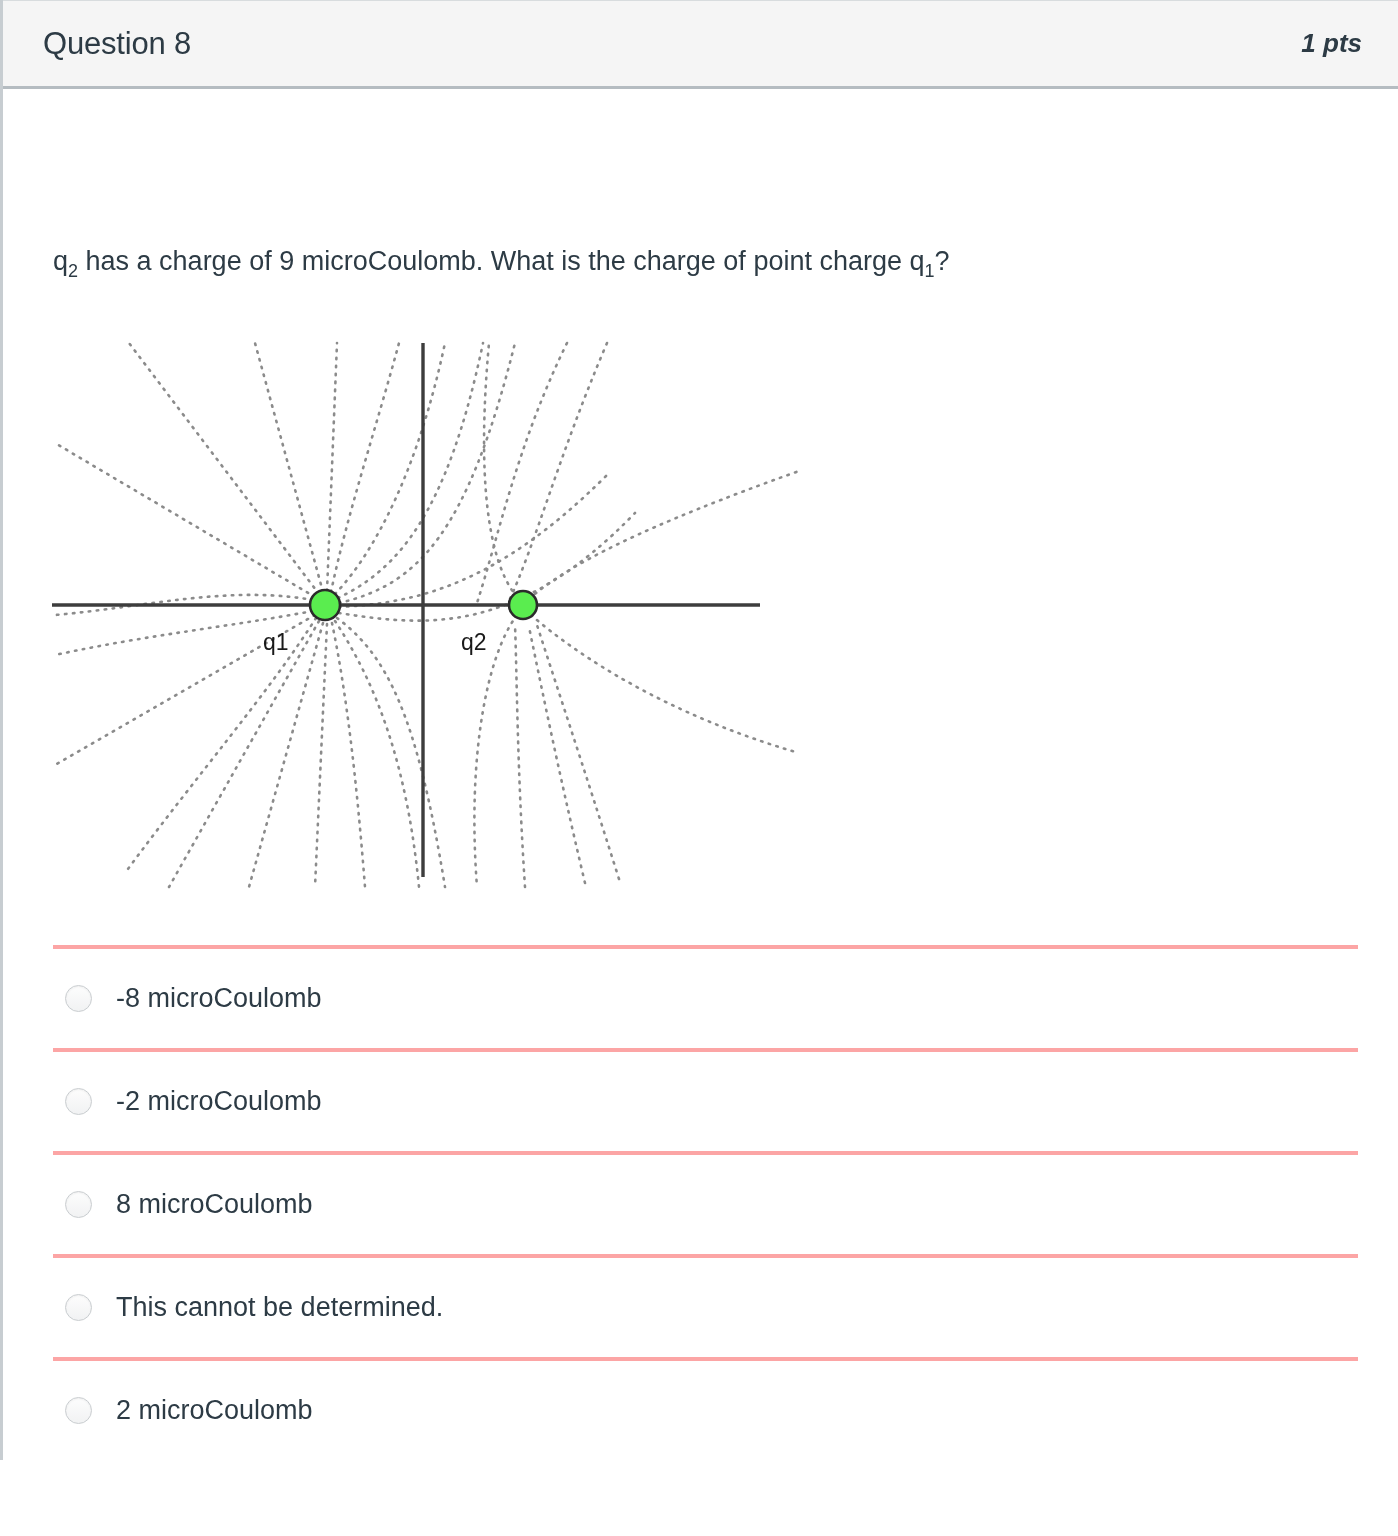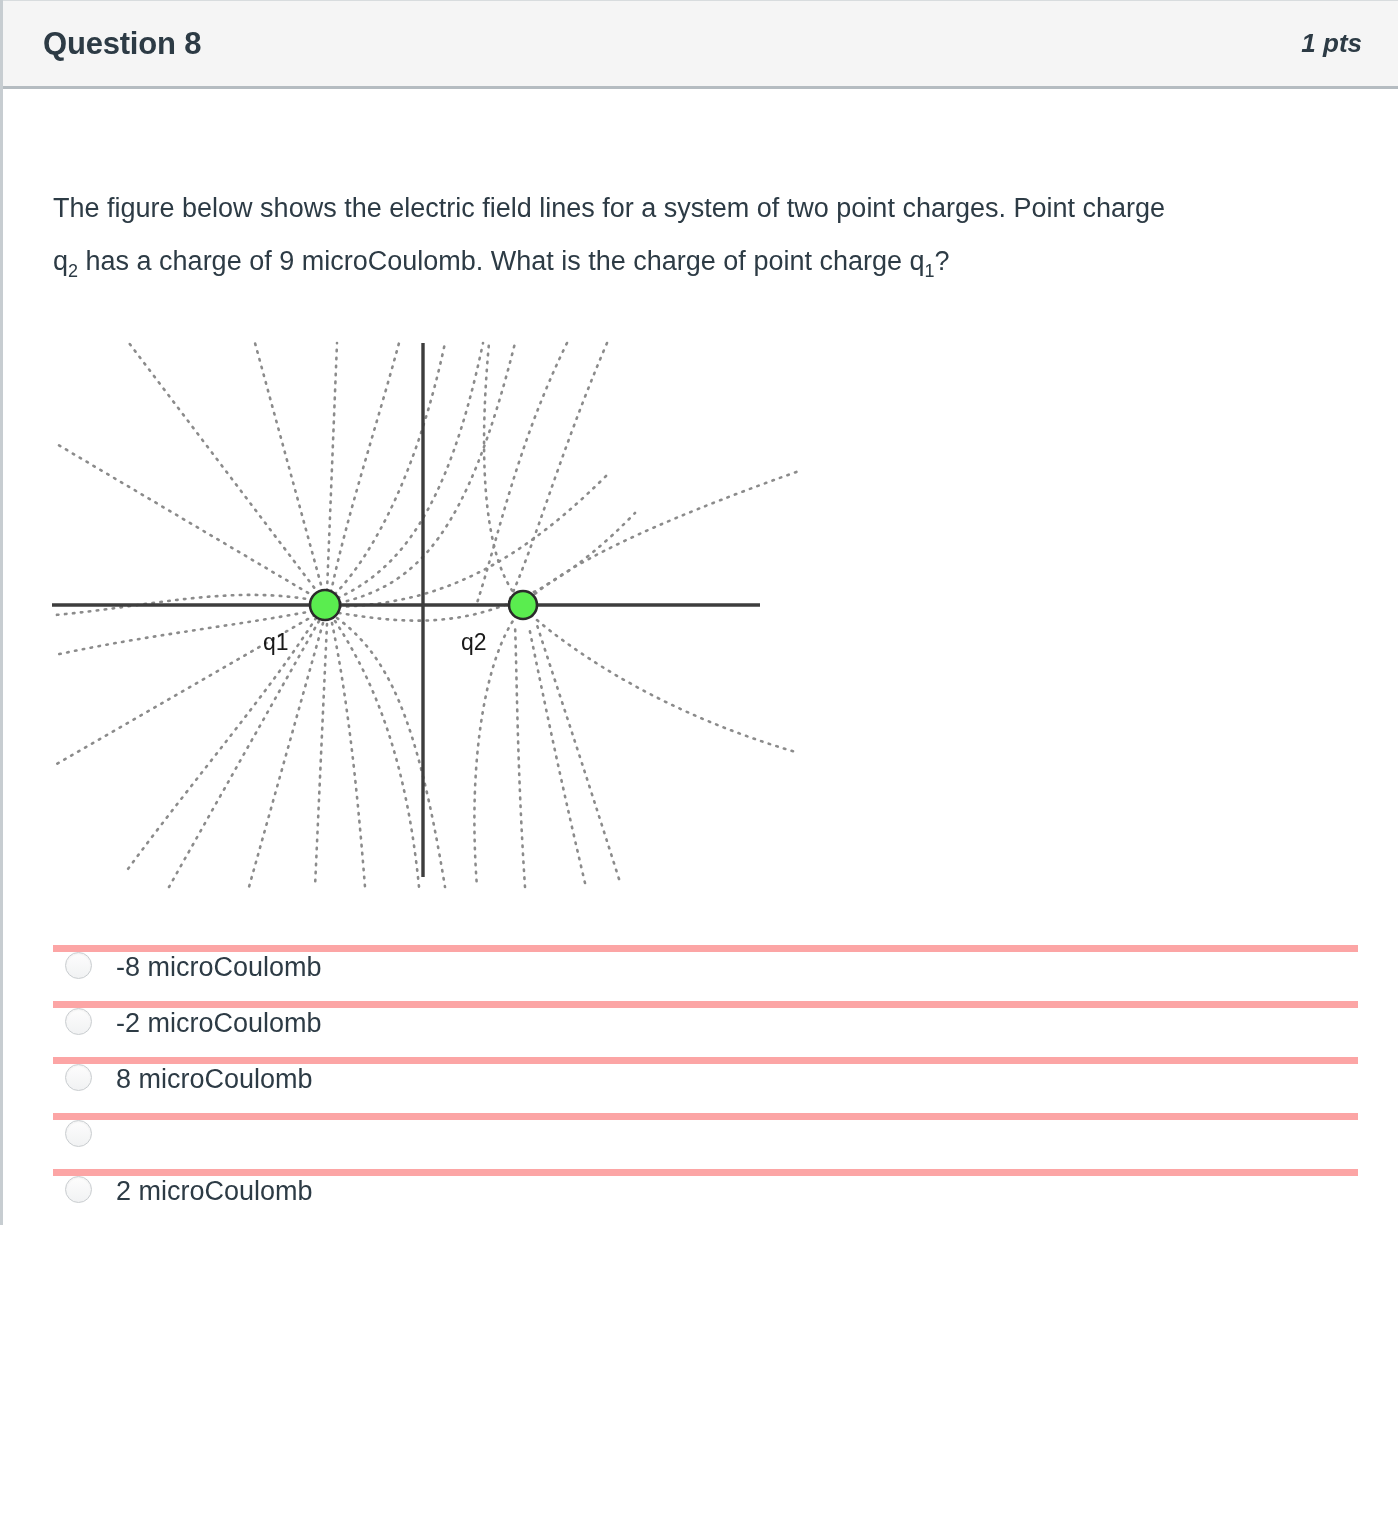--- a/index.html
+++ b/index.html
@@ -27,21 +27,21 @@
     background: #f5f5f5;
     border-bottom: 3px solid #b5bcc1;
     border-top: 1px solid #d8dcde;
     display: flex;
     align-items: center;
     justify-content: space-between;
     padding: 0 36px 0 40px;
   }
   .question-title {
     font-size: 31px;
-    font-weight: bold;
+    font-weight: normal;
     color: #2d3b45;
     letter-spacing: -0.2px;
   }
   .question-points {
     font-size: 26px;
     font-weight: bold;
     color: #2d3b45;
     font-style: italic;
   }
   
@@ -90,23 +90,23 @@
     font-family: "Liberation Sans", sans-serif;
     font-size: 23px;
     fill: #1a1a1a;
   }
   
   .answers {
     margin-top: 50px;
   }
   .answer-row {
     display: flex;
-    align-items: flex-start;
-    height: 56px;
-    border-top: 7px solid #fca5a5;
+    align-items: center;
+    height: 103px;
+    border-top: 4px solid #fca5a5;
     padding-left: 12px;
     box-sizing: border-box;
   }
   .answer-row:last-child { border-bottom: none; }
   .radio {
     width: 25px;
     height: 25px;
     border-radius: 50%;
     border: 1px solid #c9cdd0;
     background: linear-gradient(to bottom, #fdfdfd 0%, #f1f2f3 100%);
@@ -125,21 +125,20 @@
 <div class="quiz-container">
 
   <div class="question-header">
     <div class="question-title">Question 8</div>
     <div class="question-points">1 pts</div>
   </div>
 
   <div class="question-body">
 
     <div class="question-text">
-      <span>The figure below shows the electric field lines for a system of two point charges.  Point charge</span>
       <br>
       <span>q</span><sub>2</sub><span> has a charge of 9 microCoulomb.  What is the charge of point charge q</span><sub>1</sub><span>?</span>
     </div>
 
     <div class="figure-wrap">
       <svg viewBox="0 0 760 560" width="760" height="560">
 
         <g>
 
           <path class="fieldline" d="M 268 262 L 8 108"></path>
@@ -200,20 +199,21 @@
       <div class="answer-row">
         <span class="radio"></span>
         <span class="answer-text">-2 microCoulomb</span>
       </div>
       <div class="answer-row">
         <span class="radio"></span>
         <span class="answer-text">8 microCoulomb</span>
       </div>
       <div class="answer-row">
         <span class="radio"></span>
+        <span class="answer-text">This cannot be determined.</span>
       </div>
       <div class="answer-row">
         <span class="radio"></span>
         <span class="answer-text">2 microCoulomb</span>
       </div>
     </div>
 
   </div>
 </div>
 

